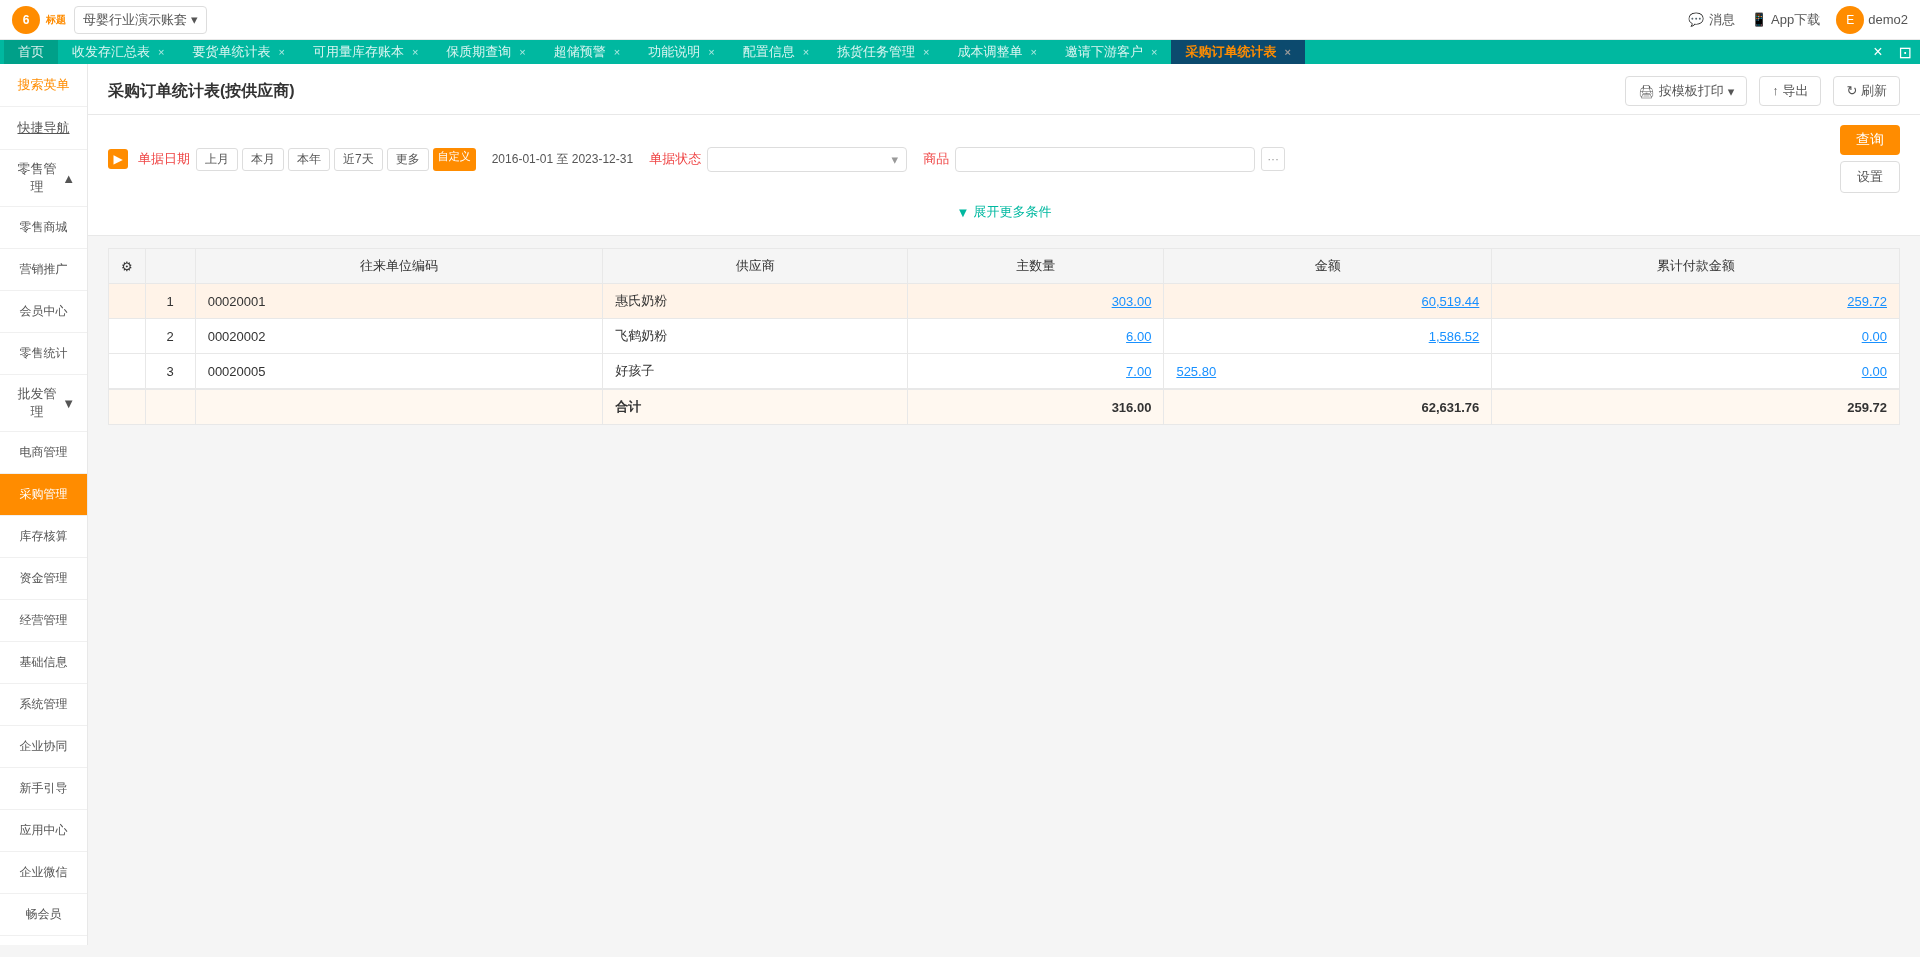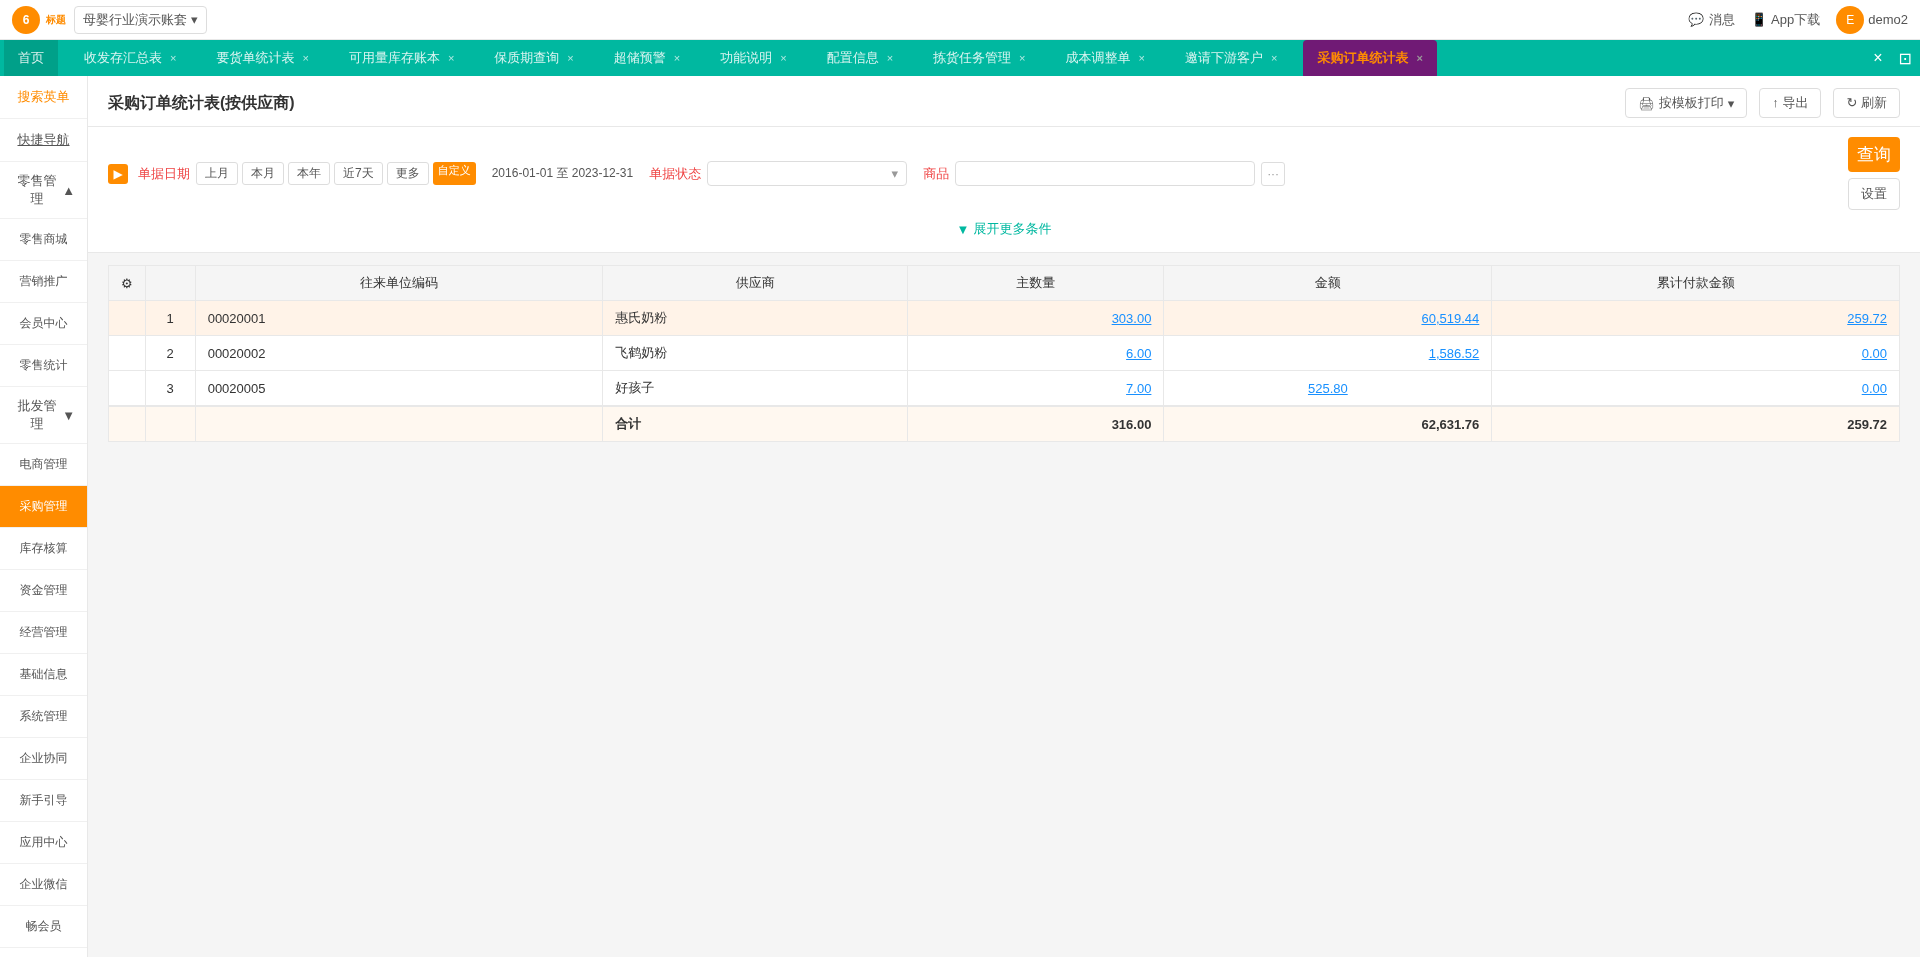--- a/index.html
+++ b/index.html
@@ -10,23 +10,23 @@
     .top-bar-left { display: flex; align-items: center; gap: 8px; }
     .logo-area { display: flex; align-items: center; gap: 6px; }
     .logo-icon { width: 28px; height: 28px; background: #ff8c00; border-radius: 50%; display: flex; align-items: center; justify-content: center; color: white; font-size: 12px; font-weight: bold; }
     .logo-text { color: #ff8c00; font-size: 10px; font-weight: bold; }
     .workspace-selector { display: flex; align-items: center; gap: 4px; color: #555; font-size: 13px; cursor: pointer; padding: 4px 8px; border: 1px solid #ddd; border-radius: 4px; }
     .top-bar-right { display: flex; align-items: center; gap: 16px; }
     .top-bar-btn { display: flex; align-items: center; gap: 4px; color: #555; font-size: 13px; cursor: pointer; }
     .avatar { width: 28px; height: 28px; background: #ff8c00; border-radius: 50%; display: flex; align-items: center; justify-content: center; color: white; font-size: 12px; }
 
     
-    .nav-tabs { height: 36px; background: #00b8a0; display: flex; align-items: center; padding: 0 4px; gap: 12px; overflow: hidden; }
+    .nav-tabs { height: 24px; background: #00b8a0; display: flex; align-items: center; padding: 0 4px; gap: 0; overflow: hidden; }
     .nav-tab { height: 36px; display: flex; align-items: center; padding: 0 14px; color: rgba(255,255,255,0.85); font-size: 13px; cursor: pointer; white-space: nowrap; position: relative; gap: 4px; }
-    .nav-tab.active { background: #701a75; color: #ff8c00; font-weight: bold; border-radius: 4px 4px 0 0; }
+    .nav-tab.active { background: #0c4a6e; color: #ff8c00; font-weight: bold; border-radius: 4px 4px 0 0; }
     .nav-tab .close-btn { font-size: 11px; color: rgba(255,255,255,0.7); margin-left: 4px; }
     .nav-tab.active .close-btn { color: #999; }
     .nav-tab-home { background: #00a089; }
     .nav-end-btns { margin-left: auto; display: flex; align-items: center; gap: 8px; }
     .nav-end-btn { color: white; cursor: pointer; font-size: 16px; padding: 4px; }
 
     
     .main-layout { display: flex; height: calc(957px - 76px); border-radius: 25px; }
 
     
@@ -45,21 +45,21 @@
     .btn-template { background: #fff; border: 1px solid #ddd; border-radius: 4px; padding: 5px 12px; font-size: 13px; cursor: pointer; display: flex; align-items: center; gap: 4px; color: #555; }
     .btn-export { background: #fff; border: 1px solid #ddd; border-radius: 4px; padding: 5px 12px; font-size: 13px; cursor: pointer; color: #555; }
     .btn-refresh { background: #fff; border: 1px solid #ddd; border-radius: 4px; padding: 5px 12px; font-size: 13px; cursor: pointer; color: #555; }
     .filter-label { color: #ef4444; font-size: 13px; white-space: nowrap; }
     .date-shortcuts { display: flex; gap: 4px; }
     .date-btn { padding: 2px 8px; font-size: 12px; border: 1px solid #ddd; border-radius: 3px; cursor: pointer; color: #555; background: #fff; }
     .date-range { font-size: 12px; color: #555; }
     .custom-tag { background: #ff8c00; color: white; font-size: 11px; padding: 1px 5px; border-radius: 3px; }
     .filter-input { border: 1px solid #ddd; border-radius: 4px; padding: 4px 8px; font-size: 13px; color: #555; outline: none; width: 200px; }
     .expand-btn { color: #00b8a0; cursor: pointer; font-size: 13px; display: flex; align-items: center; gap: 4px; }
-    .btn-query { background: #ff8c00; color: white; border: none; border-radius: 4px; padding: 6px 2px; font-size: 17px; cursor: pointer; }
+    .btn-query { background: #ff8c00; color: white; border: none; border-radius: 4px; padding: 6px 16px; font-size: 14px; cursor: pointer; }
     .btn-settings { background: #fff; border: 1px solid #ddd; border-radius: 4px; padding: 6px 12px; font-size: 13px; cursor: pointer; color: #555; }
 
     
     .table-container { flex: 1; overflow: auto; padding: 12px 20px; background: #f5f5f5; }
     .data-table { width: 100%; background: #fff; border-collapse: collapse; border: 1px solid #e8e8e8; }
     .data-table th { background: #f5f5f5; border: 1px solid #e8e8e8; padding: 8px 12px; text-align: center; font-weight: normal; color: #333; font-size: 13px; white-space: nowrap; }
     .data-table td { border: 1px solid #e8e8e8; padding: 8px 12px; color: #333; font-size: 13px; }
     .data-table tr.row-selected { background: #fff3e8; }
     .link-text { color: #1890ff; text-decoration: underline; cursor: pointer; }
     .table-footer { background: #fff8f0; border-top: 2px solid #e8e8e8; }
@@ -304,21 +304,21 @@
             <td style="text-align:right;"><span class="link-text">6.00</span></td>
             <td style="text-align:right;"><span class="link-text">1,586.52</span></td>
             <td style="text-align:right;"><span class="link-text">0.00</span></td>
           </tr>
           <tr>
             <td class="col-settings"></td>
             <td class="row-num">3</td>
             <td>00020005</td>
             <td>好孩子</td>
             <td style="text-align:right;"><span class="link-text">7.00</span></td>
-            <td style="text-align:center;"><span class="link-text">525.80</span></td>
+            <td style="text-align:left;"><span class="link-text">525.80</span></td>
             <td style="text-align:right;"><span class="link-text">0.00</span></td>
           </tr>
         </tbody>
         <tfoot>
           <tr class="table-footer">
             <td></td>
             <td></td>
             <td></td>
             <td>合计</td>
             <td style="text-align:right;">316.00</td>

